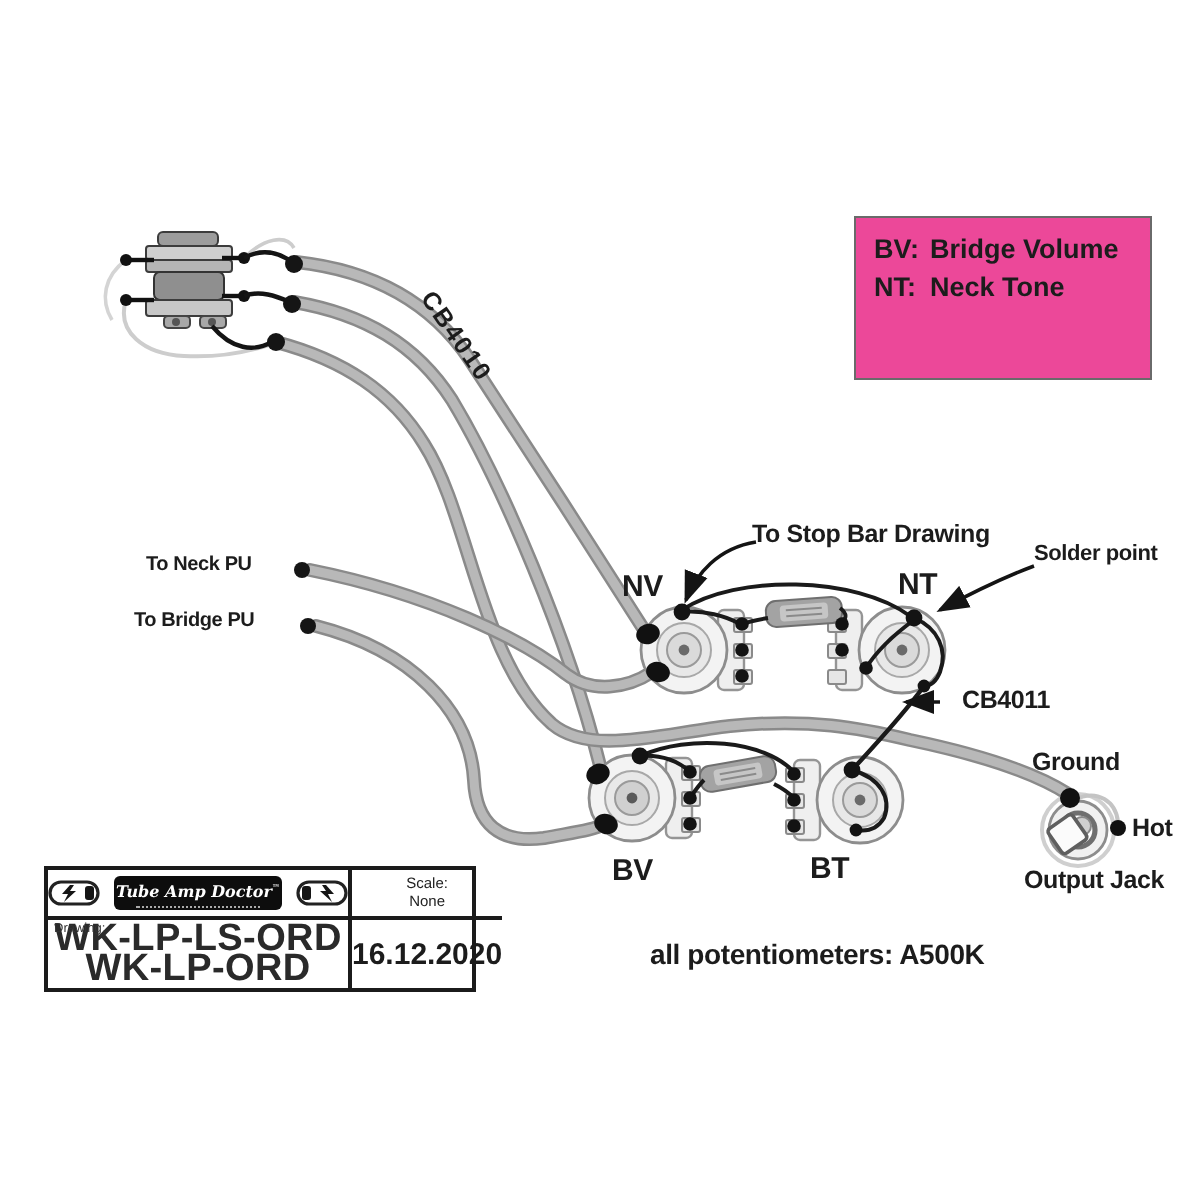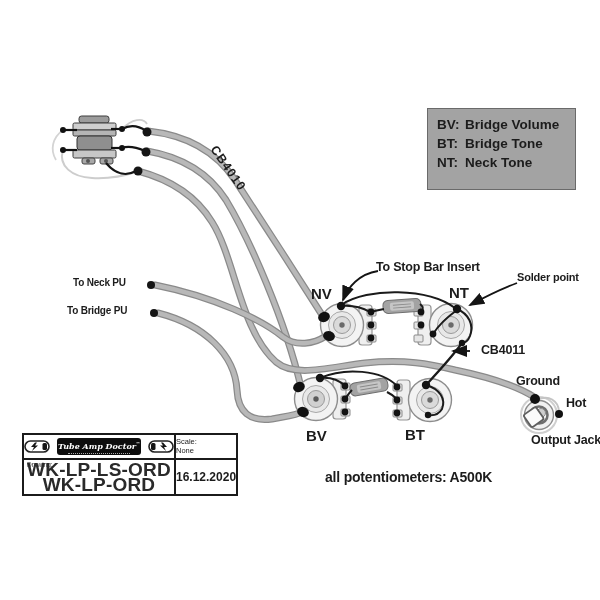--- a/index.html
+++ b/index.html
@@ -11,38 +11,38 @@
   .lbl{position:absolute;font-weight:700;white-space:nowrap;letter-spacing:-0.2px;}
   .lbl-14{font-size:10px;}
   .lbl-15{font-size:15px;}
   .lbl-13{font-size:12.5px;}
   .lbl-11{font-size:11px;}
   .lbl-rot{transform-origin:0 0;transform:rotate(55deg);letter-spacing:1px;}
   
   .legend{
     position:absolute;left:427px;top:108px;width:138px;height:74px;
     border:1.5px solid #6a6a6a;padding:6px 0 0 9px;
-    font-size:13.5px;font-weight:700;line-height:19px;background:#a3a3a3;
+    font-size:13.5px;font-weight:700;line-height:19px;background:#ec4899;
   }
   .legend-abbr{display:inline-block;width:28px;}
   
   .note{position:absolute;left:325px;top:469px;font-size:14px;font-weight:700;letter-spacing:-0.2px;text-align:right;}
   
   .tblock{
     position:absolute;left:22px;top:433px;width:212px;height:59px;
     border:2px solid #1b1b1b;display:flex;background:#fff;
   }
   .tb-left{width:157px;border-right:2px solid #1b1b1b;display:flex;flex-direction:column;}
   .tb-logo-row{height:23px;border-bottom:2px solid #1b1b1b;display:flex;align-items:center;justify-content:center;gap:7px;}
   .tb-drawing{flex:1;position:relative;display:flex;flex-direction:column;align-items:center;justify-content:center;}
   .tb-drawing-label{position:absolute;left:3px;top:1px;font-size:6.5px;color:#333;}
   .tb-draw-line{font-size:19px;font-weight:600;line-height:15.5px;color:#2a2a2a;letter-spacing:0.2px;}
   .tb-right{flex:1;display:flex;flex-direction:column;}
-  .tb-scale{height:23px;border-bottom:2px solid #1b1b1b;display:flex;flex-direction:column;justify-content:center;font-size:7.5px;line-height:8.5px;color:#222;}
-  .tb-date{flex:1;display:flex;align-items:center;justify-content:center;font-size:12px;font-weight:700;}
+  .tb-scale{height:23px;border-bottom:2px solid #1b1b1b;display:flex;flex-direction:column;align-items:center;justify-content:center;font-size:7.5px;line-height:8.5px;color:#222;}
+  .tb-date{flex:1;display:flex;align-items:center;justify-content:center;font-size:15px;font-weight:700;}
   .tad-logo{background:#0d0d0d;border-radius:3px;width:84px;height:17px;display:flex;flex-direction:column;align-items:center;justify-content:center;color:#fff;}
   .tad-script{font-family:"DejaVu Serif",serif;font-style:italic;font-weight:700;font-size:8px;line-height:9px;white-space:nowrap;}
   .tad-tm{font-size:4px;vertical-align:super;}
   .tad-sub{width:62px;border-top:1px dotted #aaa;margin-top:1.5px;}
 </style>
 </head>
 <body>
 
 <div class="canvas">
 
@@ -215,34 +215,33 @@
     </g>
 
     <path d="M378,271 C359,274 348,287 343,300" fill="none" stroke="#141414" stroke-width="1.8" marker-end="url(#arw)"></path>
     <path d="M517,283 C501,289 483,298 470,305" fill="none" stroke="#141414" stroke-width="1.8" marker-end="url(#arw)"></path>
     <path d="M470,351 L453,351" fill="none" stroke="#141414" stroke-width="1.8" marker-end="url(#arw)"></path>
   </svg>
 
   <div class="lbl lbl-14" style="left:73px;top:277px;">To Neck PU</div>
   <div class="lbl lbl-14" style="left:67px;top:305px;">To Bridge PU</div>
   <div class="lbl lbl-13 lbl-rot" style="left:219px;top:143px;">CB4010</div>
-  <div class="lbl lbl-13" style="left:376px;top:260px;">To Stop Bar Insert</div>
+  <div class="lbl lbl-13" style="left:376px;top:260px;">To Stop Bar Drawing</div>
   <div class="lbl lbl-11" style="left:517px;top:271px;">Solder point</div>
   <div class="lbl lbl-15" style="left:311px;top:285px;">NV</div>
   <div class="lbl lbl-15" style="left:449px;top:284px;">NT</div>
   <div class="lbl lbl-13" style="left:481px;top:343px;">CB4011</div>
   <div class="lbl lbl-13" style="left:516px;top:374px;">Ground</div>
-  <div class="lbl lbl-13" style="left:566px;top:396px;">Hot</div>
-  <div class="lbl lbl-13" style="left:531px;top:433px;">Output Jack</div>
+  <div class="lbl lbl-13" style="left:566px;top:407px;">Hot</div>
+  <div class="lbl lbl-13" style="left:512px;top:433px;">Output Jack</div>
   <div class="lbl lbl-15" style="left:306px;top:427px;">BV</div>
   <div class="lbl lbl-15" style="left:405px;top:426px;">BT</div>
 
   <div class="legend">
     <div><span class="legend-abbr">BV:</span><span>Bridge Volume</span></div>
-    <div><span class="legend-abbr">BT:</span><span>Bridge Tone</span></div>
     <div><span class="legend-abbr">NT:</span><span>Neck Tone</span></div>
   </div>
 
   <div class="note">all potentiometers: A500K</div>
 
   <div class="tblock">
     <div class="tb-left">
       <div class="tb-logo-row">
         <svg width="26" height="13" viewBox="0 0 26 13">
           <rect x="1" y="1" width="24" height="11" rx="5.5" fill="#fff" stroke="#222" stroke-width="1.6"></rect>

